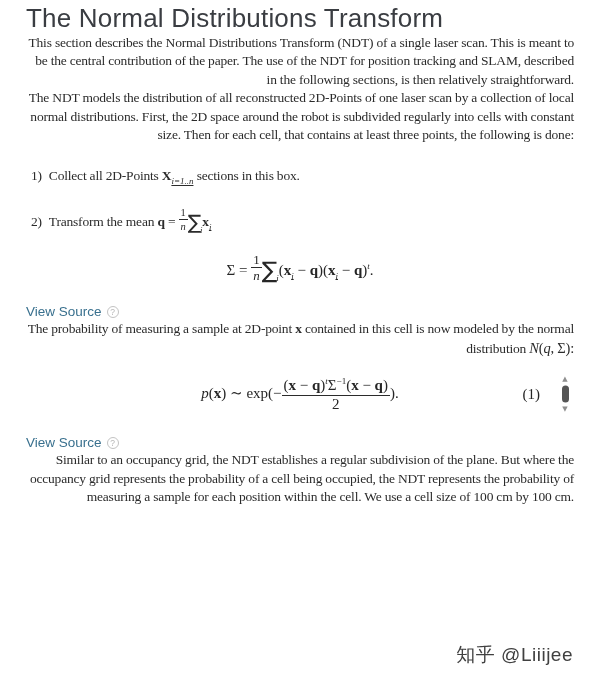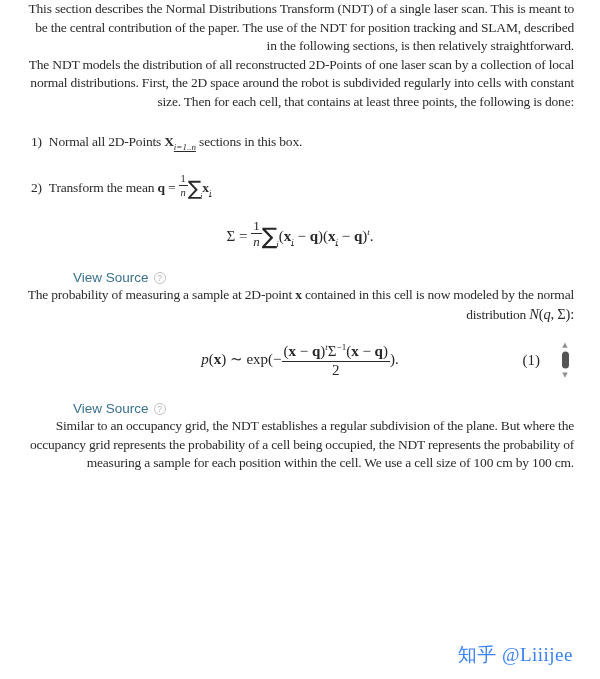--- a/index.html
+++ b/index.html
@@ -82,54 +82,55 @@
     font-family: "DejaVu Sans", sans-serif;
     cursor: pointer;
   }
   .mini-scroll .thumb {
     width: 7px; height: 17px; margin: 3px 0;
     background: #555; border-radius: 3.5px;
     cursor: pointer;
   }
 
   
-  .viewsource { margin-top: 17px; font-family: "Liberation Sans", "DejaVu Sans", sans-serif; margin-left: 47px; }
+  .viewsource { margin-top: 17px; font-family: "Liberation Sans", "DejaVu Sans", sans-serif; }
   .viewsource.vs1 { margin-top: 19px; }
   .viewsource.vs2 { margin-top: 13px; }
   .vslabel { color: #39708e; font-size: 13.5px; text-decoration: none; cursor: pointer; }
   .helpicon {
     display: inline-block; width: 12px; height: 12px;
     margin-left: 5px; vertical-align: 1px;
     border: 1px solid #c3c3c3; border-radius: 50%;
     color: #b5b5b5; font-size: 8.5px; line-height: 11px;
     text-align: center; cursor: pointer;
   }
 
   .watermark {
     position: absolute; right: 27px; bottom: 11px;
-    font-family: Liberation Serif, serif;
-    font-size: 19px; color: #3b82f6;
+    font-family: Liberation Sans, sans-serif;
+    font-size: 19px; color: #404040;
     letter-spacing: 0.5px;
     white-space: nowrap;
   }
 </style>
 </head>
 <body>
 
 <div class="content">
 
+  <h1 class="title">The Normal Distributions Transform</h1>
 
   <p class="body p1">This section describes the Normal Distributions Transform (NDT) of a single laser scan. This is meant to be the central contribution of the paper. The use of the NDT for position tracking and SLAM, described in the following sections, is then relatively straightforward.</p>
 
   <p class="body p2">The NDT models the distribution of all reconstructed 2D-Points of one laser scan by a collection of local normal distributions. First, the 2D space around the robot is subdivided regularly into cells with constant size. Then for each cell, that contains at least three points, the following is done:</p>
 
   <div class="steps">
 
     <div class="step">
-      <span class="stepnum">1)</span><span>Normal all 2D-Points </span><span class="m mb">X</span><sub class="msub">i=1..n</sub><span> sections in this box.</span>
+      <span class="stepnum">1)</span><span>Collect all 2D-Points </span><span class="m mb">X</span><sub class="msub">i=1..n</sub><span> sections in this box.</span>
     </div>
 
     <div class="step">
       <span class="stepnum">2)</span><span>Transform the mean </span><span class="m mb">q</span><span class="m"> = </span><span class="frac sfrac m"><span class="ftop">1</span><span class="fbot mi">n</span></span><span class="bigsum">∑</span><span class="sumsub m">i</span><span class="m mb">x</span><sub class="msub">i</sub>
     </div>
 
 
   </div>
 
   <div class="displayeq">

